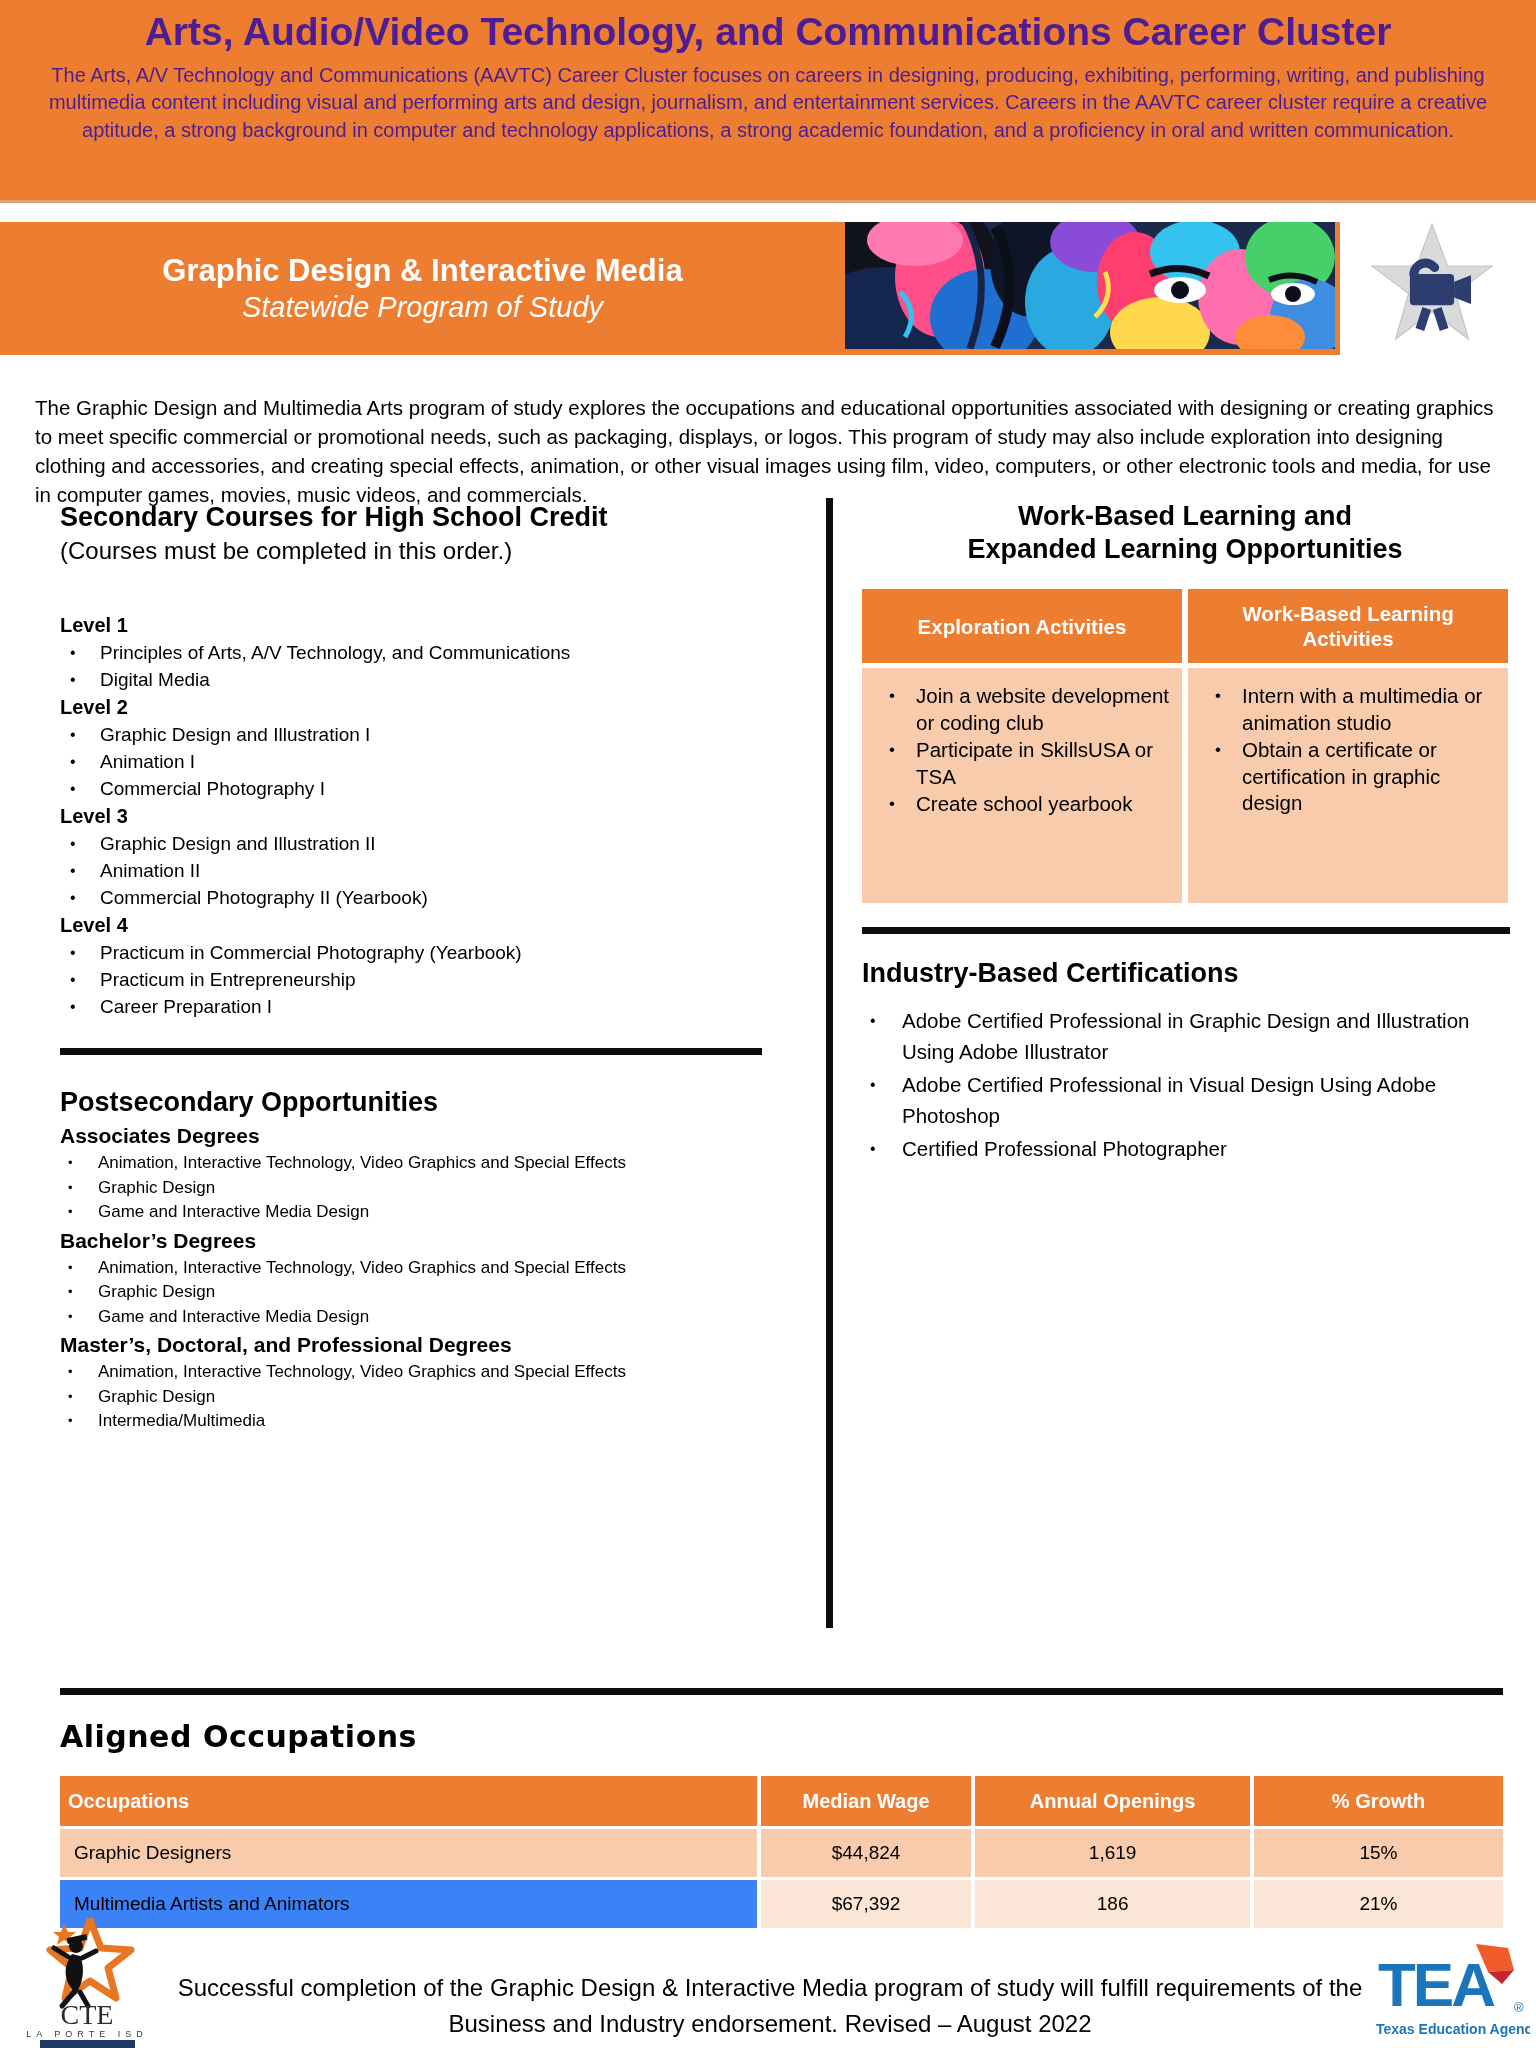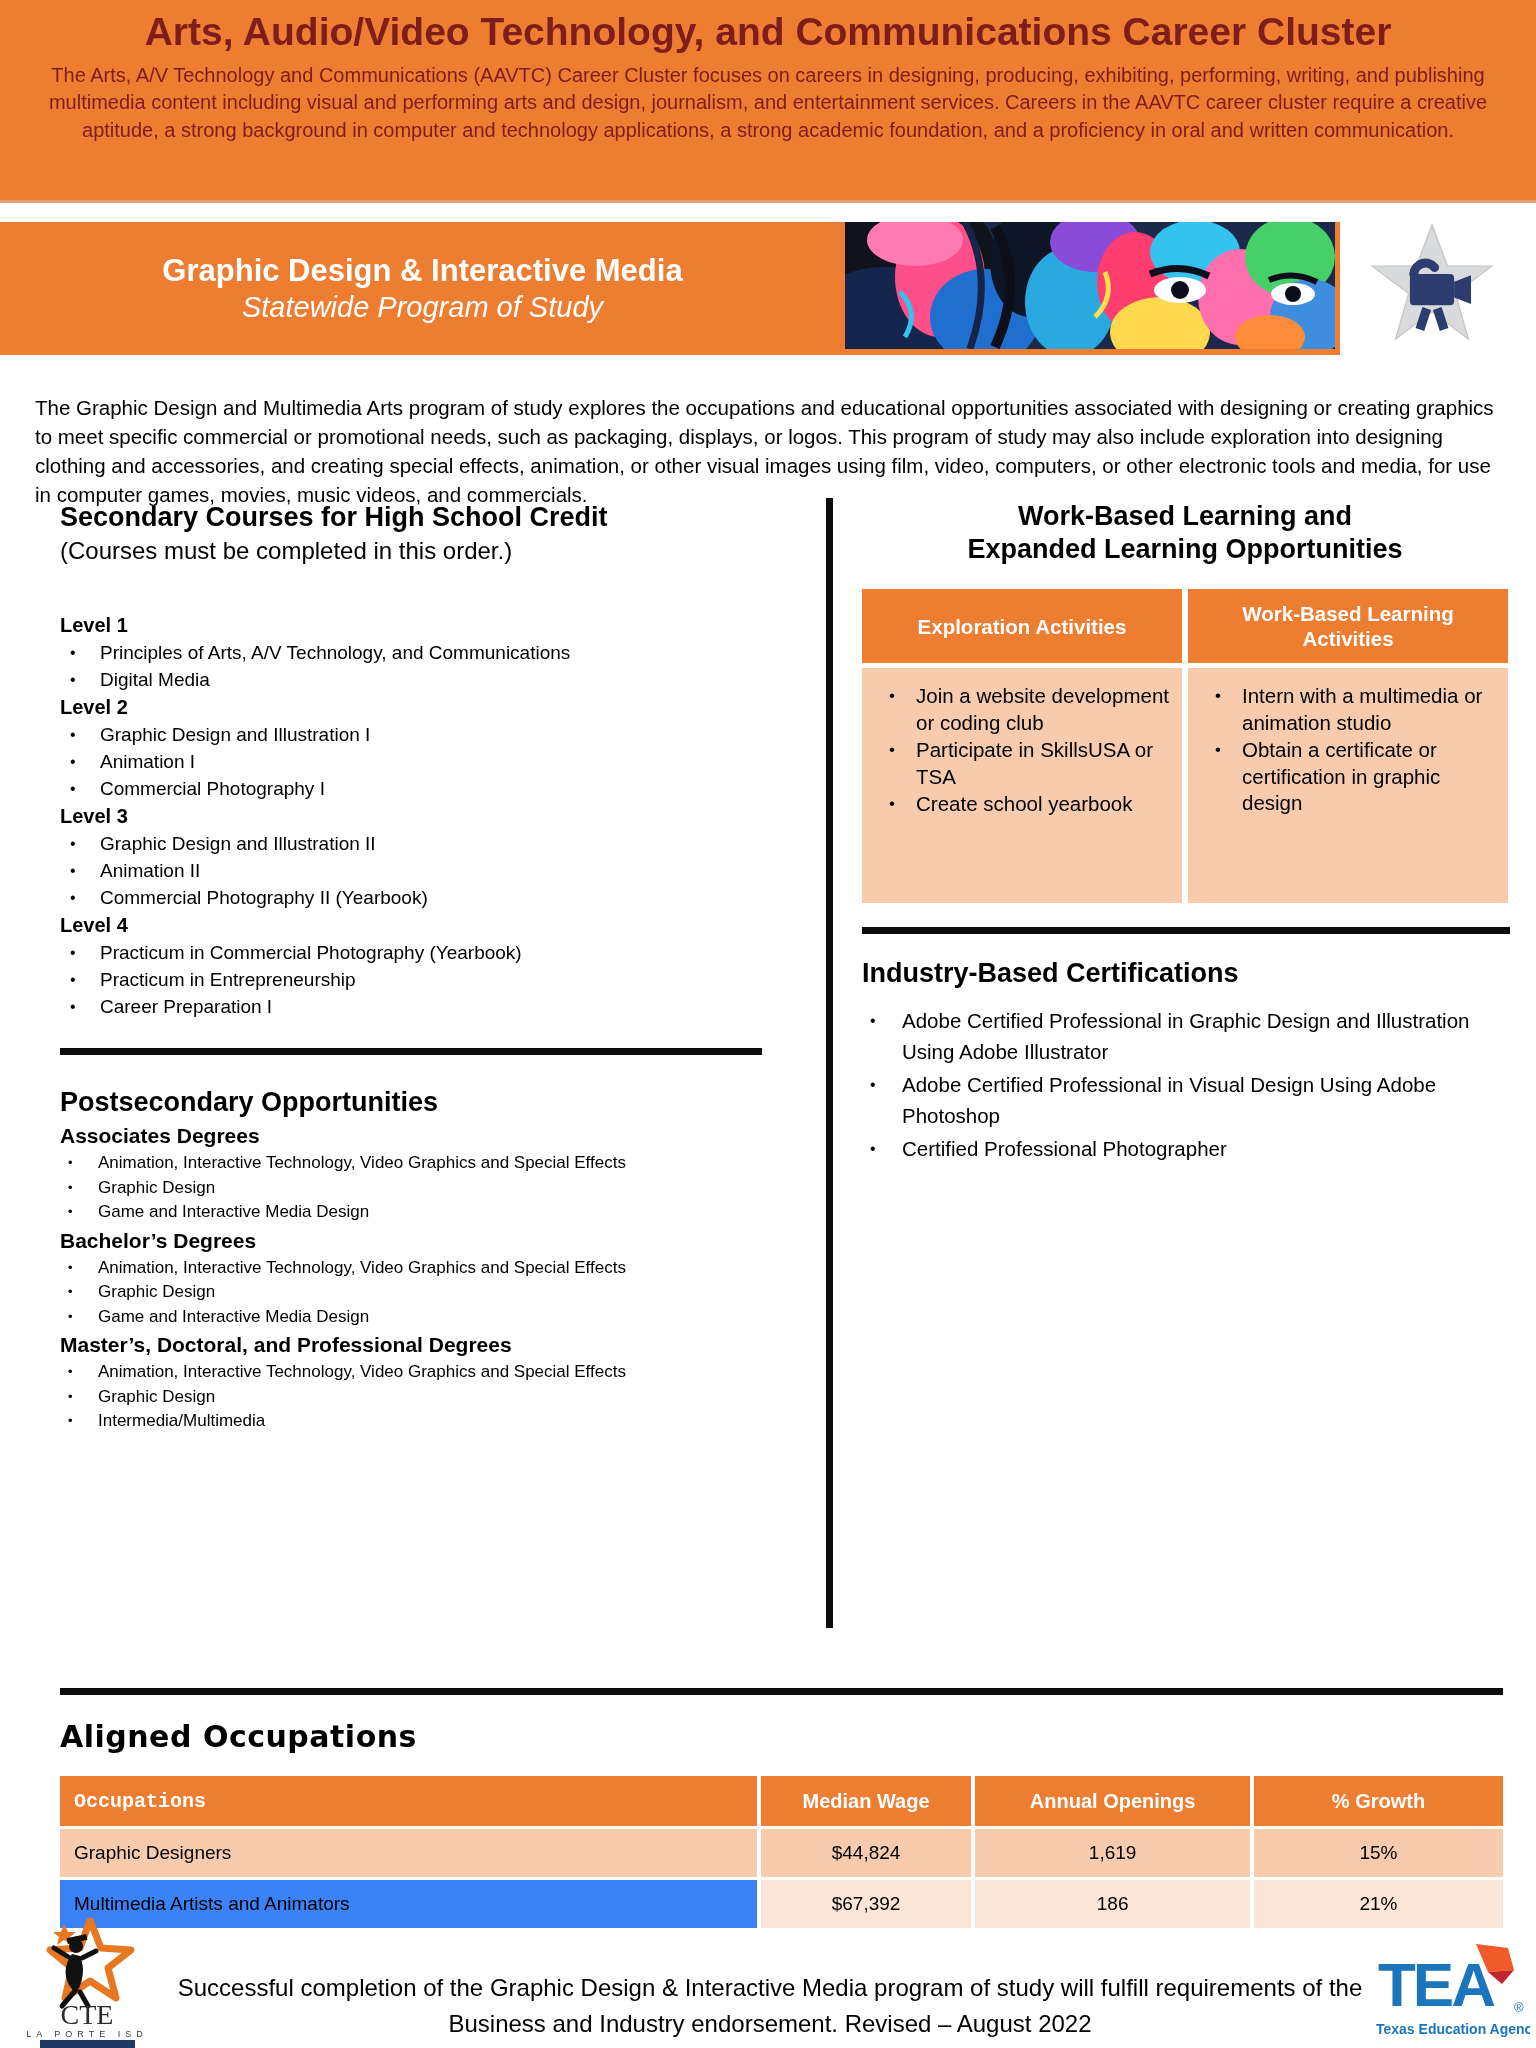--- a/index.html
+++ b/index.html
@@ -4,21 +4,21 @@
 <style>
   html,body { margin:0; padding:0; background:#ffffff; }
   .page {
     position:relative; width:1536px; height:2048px; overflow:hidden;
     font-family:"Liberation Sans", sans-serif; color:#000; background:#fff;
   }
 
   
   .cluster-header {
     position:absolute; top:0; left:0; width:1536px; height:203px;
-    background:#ED7D31; box-sizing:border-box; text-align:center; color:#7f1d1d;
+    background:#ED7D31; box-sizing:border-box; text-align:center; color:#4c1d95;
     border-bottom:3px solid #DFA077;
   }
   .cluster-title { font-size:39px; font-weight:bold; margin:10px 10px 8px; }
   .cluster-desc  { font-size:20px; line-height:1.37; max-width:1506px; margin:0 auto; padding:0 14px; }
 
   
   .banner-row   { position:absolute; top:222px; left:0; width:1536px; height:133px;padding-left:20px; }
   .banner-orange{ position:absolute; left:0; top:0; width:1340px; height:133px; background:#ED7D31; }
   .banner-text  { position:absolute; left:0; top:0; width:845px; height:133px; display:flex;
                   flex-direction:column; justify-content:center; align-items:center; color:#fff; }
@@ -66,21 +66,21 @@
   .cert-item  { font-size:20.5px; line-height:31px; position:relative; padding-left:40px; margin-bottom:2px; }
   .cert-item::before { content:"•"; position:absolute; left:8px; font-size:16px; }
 
   
   .aligned { position:absolute; top:1688px; left:60px; width:1443px; }
   .aligned-title { font-family:"DejaVu Sans", sans-serif; font-size:30px; font-weight:bold;
                    letter-spacing:0.5px; margin:24px 0 22px; }
   .occ-table { display:grid; grid-template-columns:48.7fr 14.7fr 19.2fr 17.4fr; gap:3px 4px; }
   .occ-th { background:#ED7D31; color:#fff; font-weight:bold; font-size:20px; height:50px;
             display:flex; align-items:center; justify-content:center; }
-  .occ-th.first { justify-content:flex-start; padding-left:14px;font-family:Liberation Mono, monospace; }
+  .occ-th.first { justify-content:flex-start; padding-left:8px; }
   .occ-td { font-size:19px; height:48px; display:flex; align-items:center; justify-content:center; }
   .occ-td.first { justify-content:flex-start; padding-left:14px; }
 
   
   .footer { position:absolute; top:1920px; left:0; width:1536px; height:128px; }
   .cte-logo { position:absolute; left:12px; top:-2px; width:150px; height:130px; }
   .footer-text { position:absolute; left:150px; top:50px; width:1240px; text-align:center;
                  font-size:24px; line-height:1.5; }
   .tea-logo { position:absolute; right:6px; top:22px; width:154px; height:100px; }
 </style>

